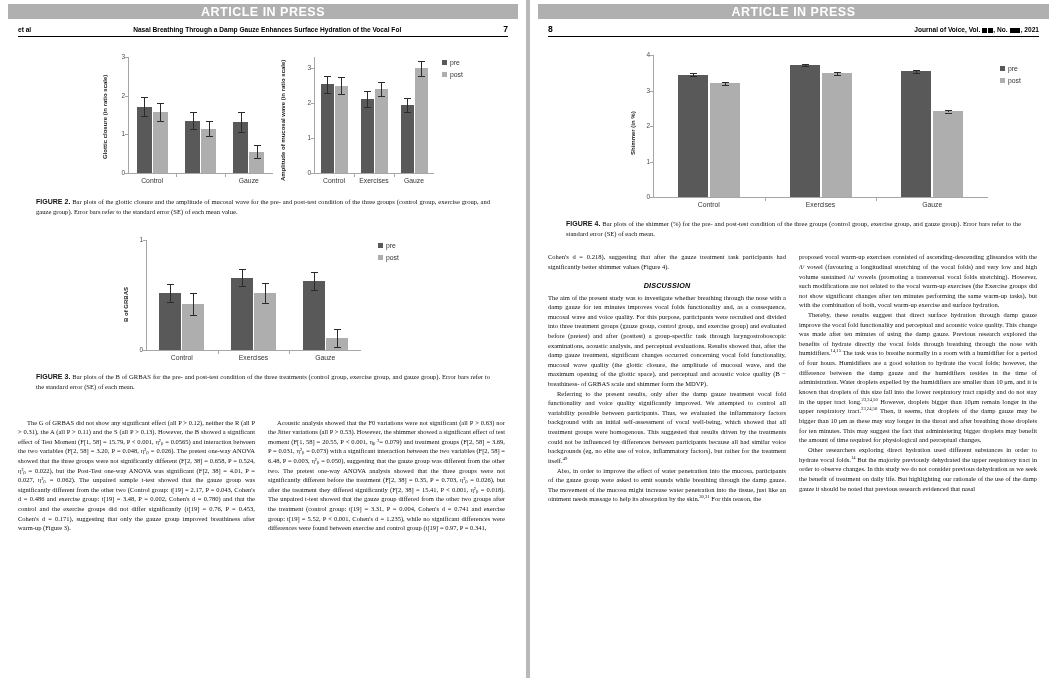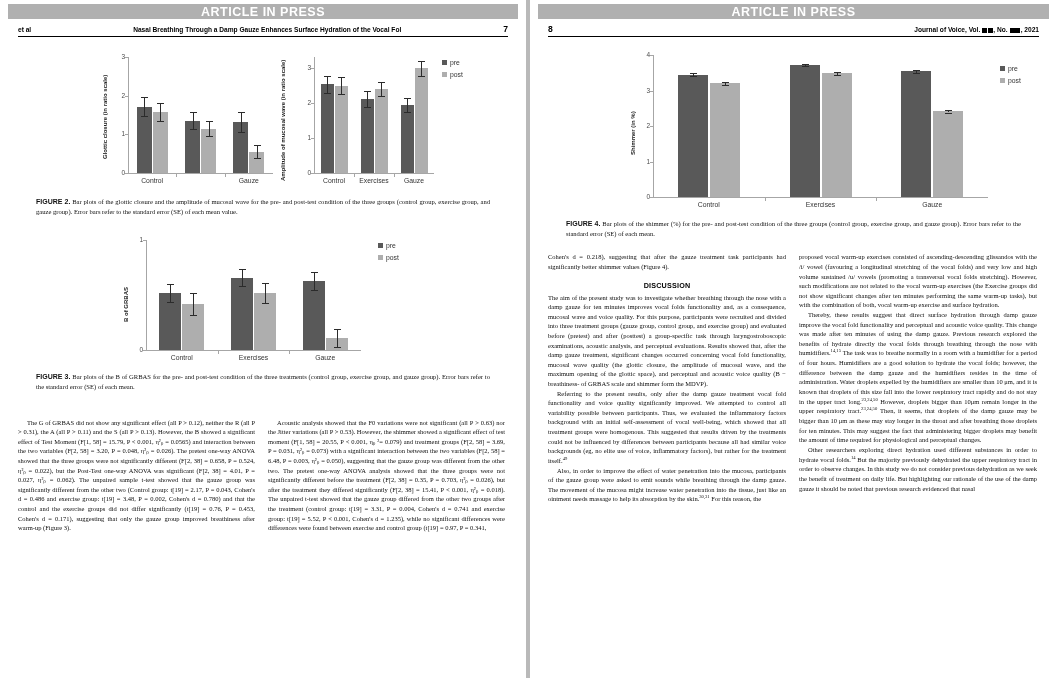--- a/index.html
+++ b/index.html
@@ -41,21 +41,21 @@
 
   .caption{margin:4px 18px 0 18px;font-size:6.6px;line-height:1.42;text-align:justify;color:#111;}
   .caption b{font-family:"Liberation Sans",sans-serif;font-size:7px;}
 
   
   .cols{margin:8px 18px 0 18px;display:flex;gap:13px;}
   .col{width:237px;}
   #page-right .col{width:238px;}
   .col p{margin:0;font-size:6.5px;line-height:1.48;text-align:justify;color:#0d0d0d;text-indent:9px;}
   .col p.noind{text-indent:0;}
-  .sec-head{margin:9px 0 3px 0;text-align:center;font-family:"Liberation Sans",sans-serif;font-weight:bold;font-size:7.2px;letter-spacing:.2px;}
+  .sec-head{margin:9px 0 3px 0;text-align:center;font-family:"Liberation Sans",sans-serif;font-weight:bold;font-size:7.2px;letter-spacing:.2px;font-style:italic;}
   sup{font-size:4.6px;vertical-align:super;}
   .gap-top{margin-top:26px;}
 </style>
 </head>
 <body>
 
 <div id="root">
 
   <div class="page" id="page-left">
 

